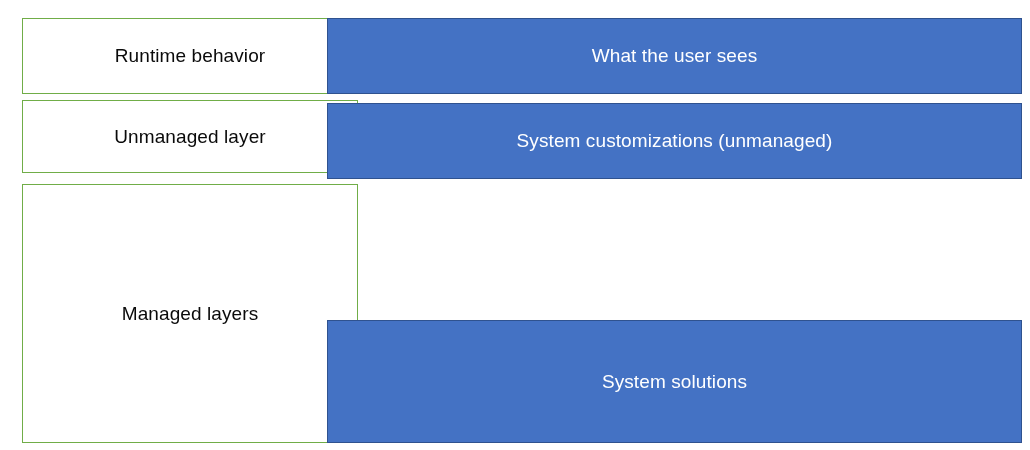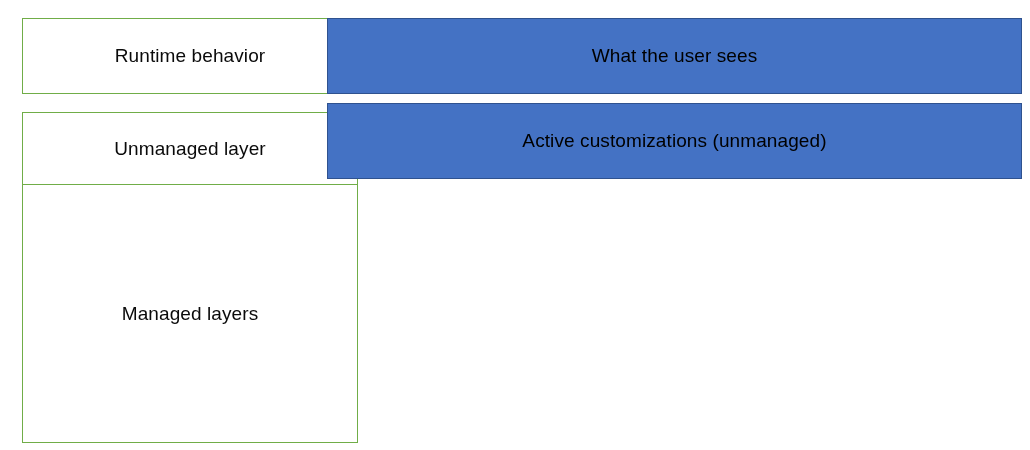--- a/index.html
+++ b/index.html
@@ -29,29 +29,29 @@
   
   .label-box {
     left: 10px;
     width: 336px;
     background: #ffffff;
     border: 1.5px solid #70AD47;
     color: #0a0a0a;
     margin-left: 12px;
   }
   .label-a { top: 18px;  height: 76px; }
-  .label-b { top: 112px; height: 73px; }
+  .label-b { top: 100px; height: 73px; }
   .label-c { top: 184px; height: 259px; }
   
   .layer-box {
     left: 327px;
     width: 695px;
     background: #4472C4;
     border: 1.5px solid #2F528F;
-    color: #000000;
+    color: #ffffff;
   }
   .layer-1 { top: 18px;  height: 76px; }
   .layer-2 { top: 103px; height: 76px; }
   .layer-3 { top: 187px; height: 56px; }
   .layer-4 { top: 255px; height: 54px; }
   .layer-5 { top: 320px; height: 123px; }
 </style>
 </head>
 <body>
 
@@ -67,19 +67,22 @@
 
   <div class="box label-box label-c">
     <span>Managed layers</span>
   </div>
 
   <div class="box layer-box layer-1">
     <span>What the user sees</span>
   </div>
 
   <div class="box layer-box layer-2">
-    <span>Active customizations (unmanaged)</span>
+    <span>System customizations (unmanaged)</span>
   </div>
 
 
 
+  <div class="box layer-box layer-5">
+    <span>System solutions</span>
+  </div>
 
 </div>
 
 </body></html>

